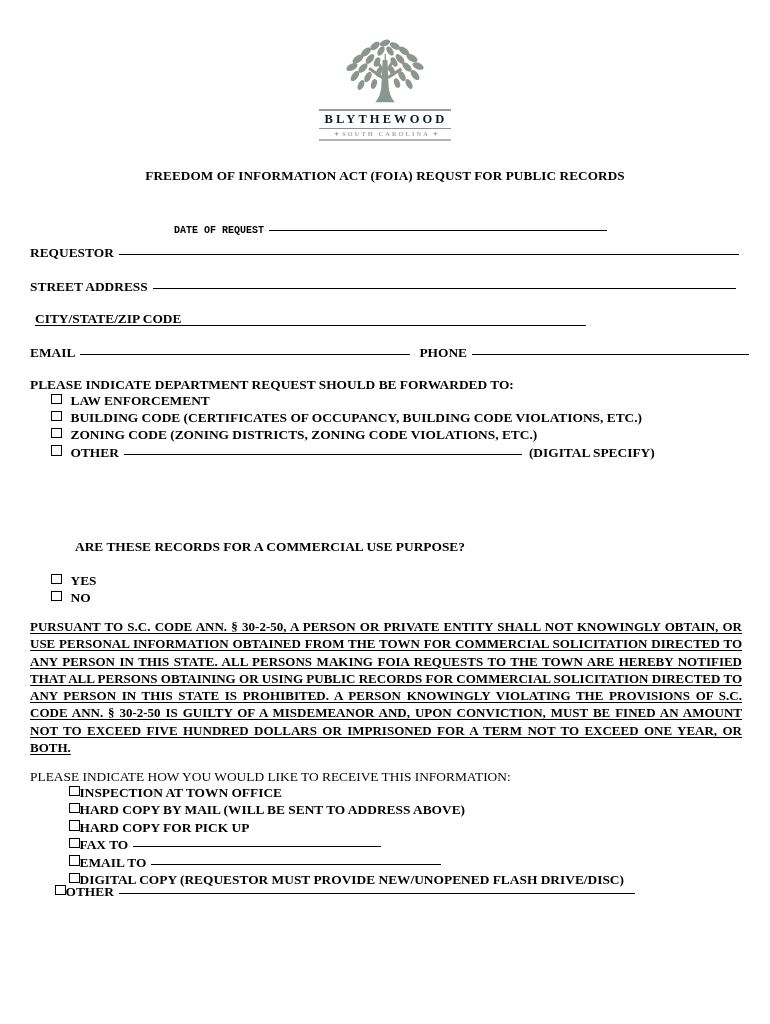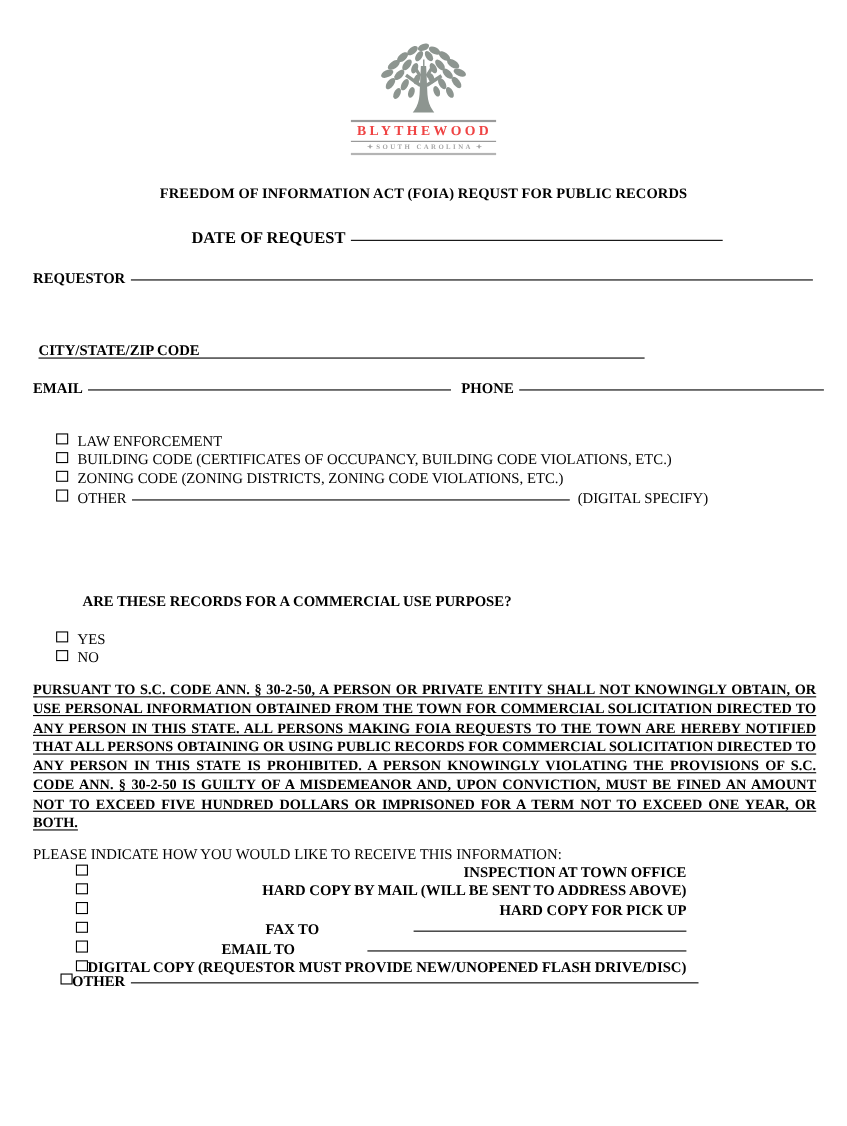--- a/index.html
+++ b/index.html
@@ -42,21 +42,21 @@
     width: 132px;
     height: 2px;
     background: #9a9a9a;
     margin-top: 1px;
   }
   .logo-name {
     font-family: "Liberation Serif", "DejaVu Serif", serif;
     font-weight: bold;
     font-size: 12.5px;
     letter-spacing: 3.1px;
-    color: #ef4444;
+    color: #0f172a;
     padding: 2px 0 1px 2px;
     line-height: 1.1;
   }
   .logo-rule-mid {
     width: 132px;
     height: 1px;
     background: #8f8f8f;
   }
   .logo-sub {
     font-family: "Liberation Serif", "DejaVu Serif", serif;
@@ -81,26 +81,27 @@
     font-size: 13.2px;
     font-weight: bold;
     letter-spacing: 0.1px;
     position: absolute;
     white-space: nowrap;
   }
 
   .date-row {
     position: absolute;
     left: 174px;
-    top: 209px;
-    font-size: 15px;
-    font-weight: bold;
-    display: flex;
-    align-items: baseline;
-    white-space: nowrap;
+    top: 225px;
+    font-size: 10px;
+    font-weight: bold;
+    display: flex;
+    align-items: baseline;
+    white-space: nowrap;
+    font-family: Liberation Mono, monospace;
   }
 
   .field-row {
     position: absolute;
     font-size: 13.4px;
     font-weight: bold;
     display: flex;
     align-items: baseline;
     white-space: nowrap;
     left: 30px;
@@ -122,21 +123,21 @@
     left: 30px;
     font-size: 13.4px;
     font-weight: bold;
     white-space: nowrap;
   }
 
   
   .cb-list {
     position: absolute;
     font-size: 13.4px;
-    font-weight: normal;
+    font-weight: bold;
   }
   .cb-row {
     display: flex;
     align-items: baseline;
     white-space: nowrap;
     line-height: 17.2px;
   }
   .cb {
     display: inline-block;
     width: 8.5px;
@@ -177,21 +178,20 @@
     left: 69px;
     top: 784px;
     font-size: 13.4px;
     font-weight: bold;
   }
   .recv-row {
     display: flex;
     align-items: baseline;
     white-space: nowrap;
     line-height: 17.4px;
-    justify-content: space-between;
   }
   .recv-other {
     position: absolute;
     left: 55px;
     top: 884px;
     font-size: 13.4px;
     font-weight: bold;
     display: flex;
     align-items: baseline;
     white-space: nowrap;
@@ -257,34 +257,39 @@
   <div class="date-row">
     <span>DATE OF REQUEST</span>
     <span class="rule" style="width:338px;"></span>
   </div>
 
   <div class="field-row" style="top:245px;">
     <span>REQUESTOR</span>
     <span class="rule" style="width:620px;"></span>
   </div>
 
+  <div class="field-row" style="top:279px;">
+    <span>STREET ADDRESS</span>
+    <span class="rule" style="width:583px;"></span>
+  </div>
 
   <div class="field-row" style="top:311px;flex-direction:column;">
     <span>CITY/STATE/ZIP CODE</span>
     <span class="rule" style="width:551px;"></span>
   </div>
 
   <div class="field-row" style="top:345px;">
     <span>EMAIL</span>
     <span class="rule" style="width:330px;"></span>
     <span style="display:inline-block;width:9px;"></span>
     <span>PHONE</span>
     <span class="rule" style="width:277px;"></span>
   </div>
 
+  <div class="sec-head" style="top:377px;">PLEASE INDICATE DEPARTMENT REQUEST SHOULD BE FORWARDED TO:</div>
 
   <div class="cb-list" style="left:51px; top:392px;">
     <div class="cb-row">
       <span class="cb"></span>
       <span class="cb-gap"></span>
       <span>LAW ENFORCEMENT</span>
     </div>
     <div class="cb-row">
       <span class="cb"></span>
       <span class="cb-gap"></span>

